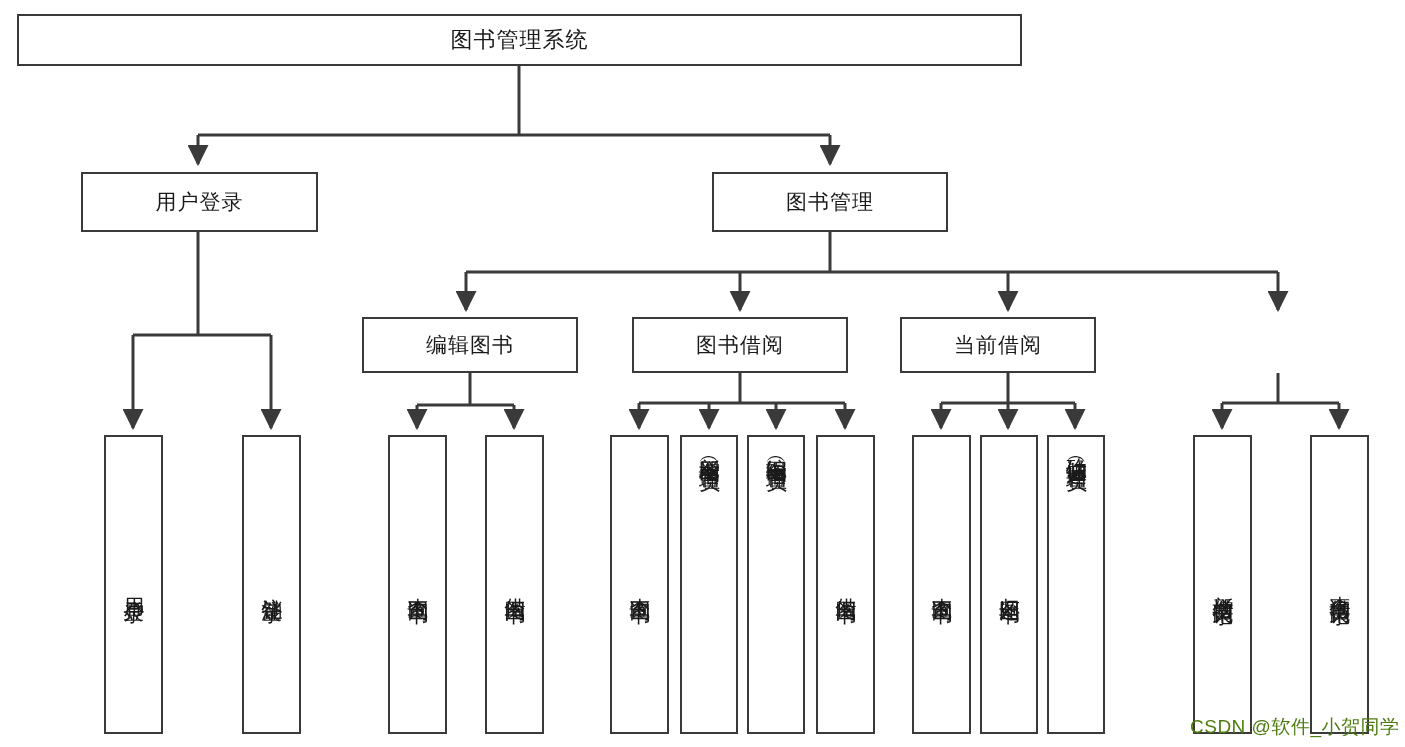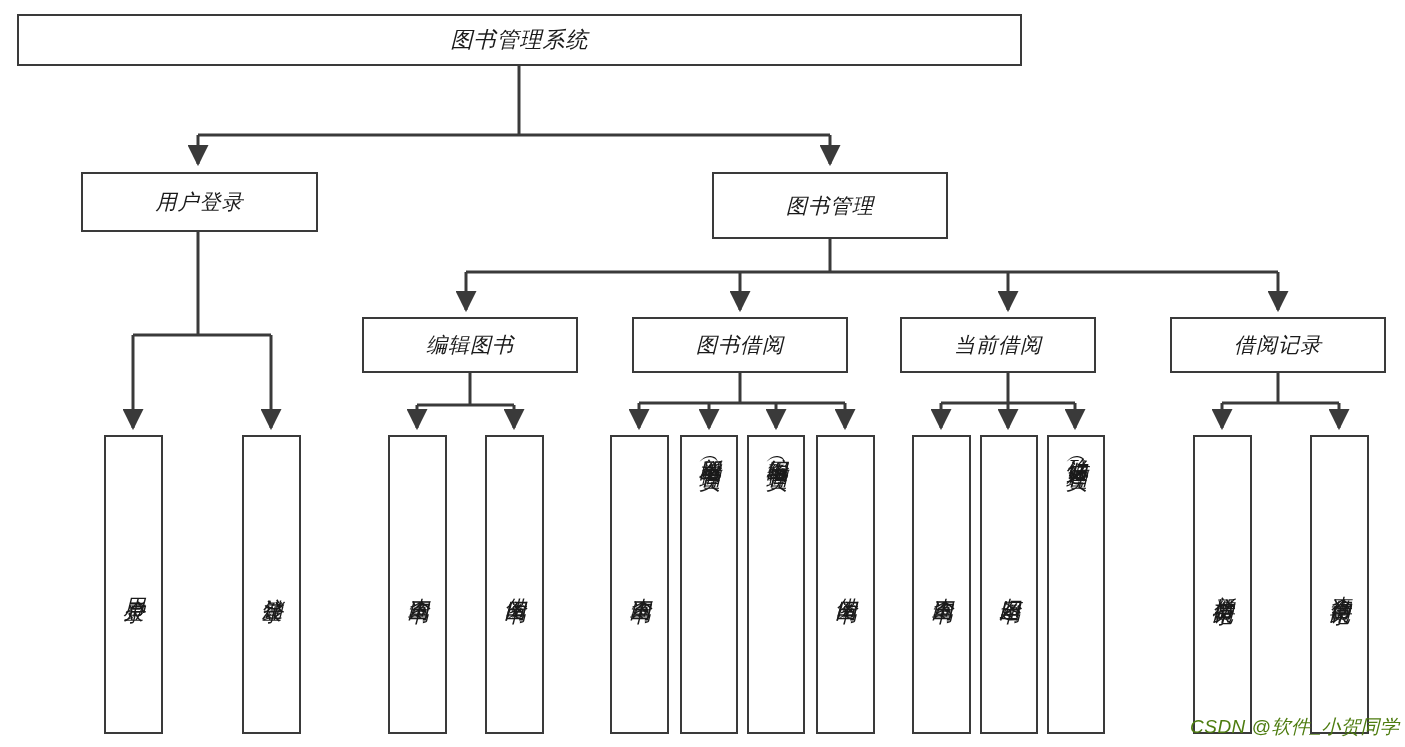--- a/index.html
+++ b/index.html
@@ -9,21 +9,20 @@
   }
   body {
     font-family: "Liberation Sans", "DejaVu Sans", sans-serif;
   }
   #canvas {
     position: relative;
     width: 1405px;
     height: 747px;
     background: #ffffff;
     overflow: hidden;
-    font-style: italic;
   }
   svg.edges {
     position: absolute;
     left: 0;
     top: 0;
     width: 1405px;
     height: 747px;
     pointer-events: none;
   }
   .node {
@@ -128,35 +127,32 @@
     </g>
   </svg>
 
   <div class="node h" id="title-node" style="left:17px; top:14px; width:1005px; height:52px;">
     <span class="label">图书管理系统</span>
   </div>
 
   <div class="node h" style="left:81px; top:172px; width:237px; height:60px;">
     <span class="label">用户登录</span>
   </div>
-  <div class="node h" style="left:712px; top:172px; width:236px; height:67px;">
+  <div class="node h" style="left:712px; top:172px; width:236px; height:60px;">
     <span class="label">图书管理</span>
   </div>
 
   <div class="node h" style="left:362px; top:317px; width:216px; height:56px;">
     <span class="label">编辑图书</span>
   </div>
   <div class="node h" style="left:632px; top:317px; width:216px; height:56px;justify-content:center;">
     <span class="label">图书借阅</span>
   </div>
   <div class="node h" style="left:900px; top:317px; width:196px; height:56px;">
     <span class="label">当前借阅</span>
-  </div>
-  <div class="node h" style="left:1170px; top:317px; width:216px; height:56px;">
-    <span class="label">借阅记录</span>
   </div>
 
   <div class="node v" style="left:104px; top:435px; width:59px; height:299px;">
     <span class="label">用户登录</span>
   </div>
   <div class="node v" style="left:242px; top:435px; width:59px; height:299px;">
     <span class="label">注销登录</span>
   </div>
 
   <div class="node v" style="left:388px; top:435px; width:59px; height:299px;">

